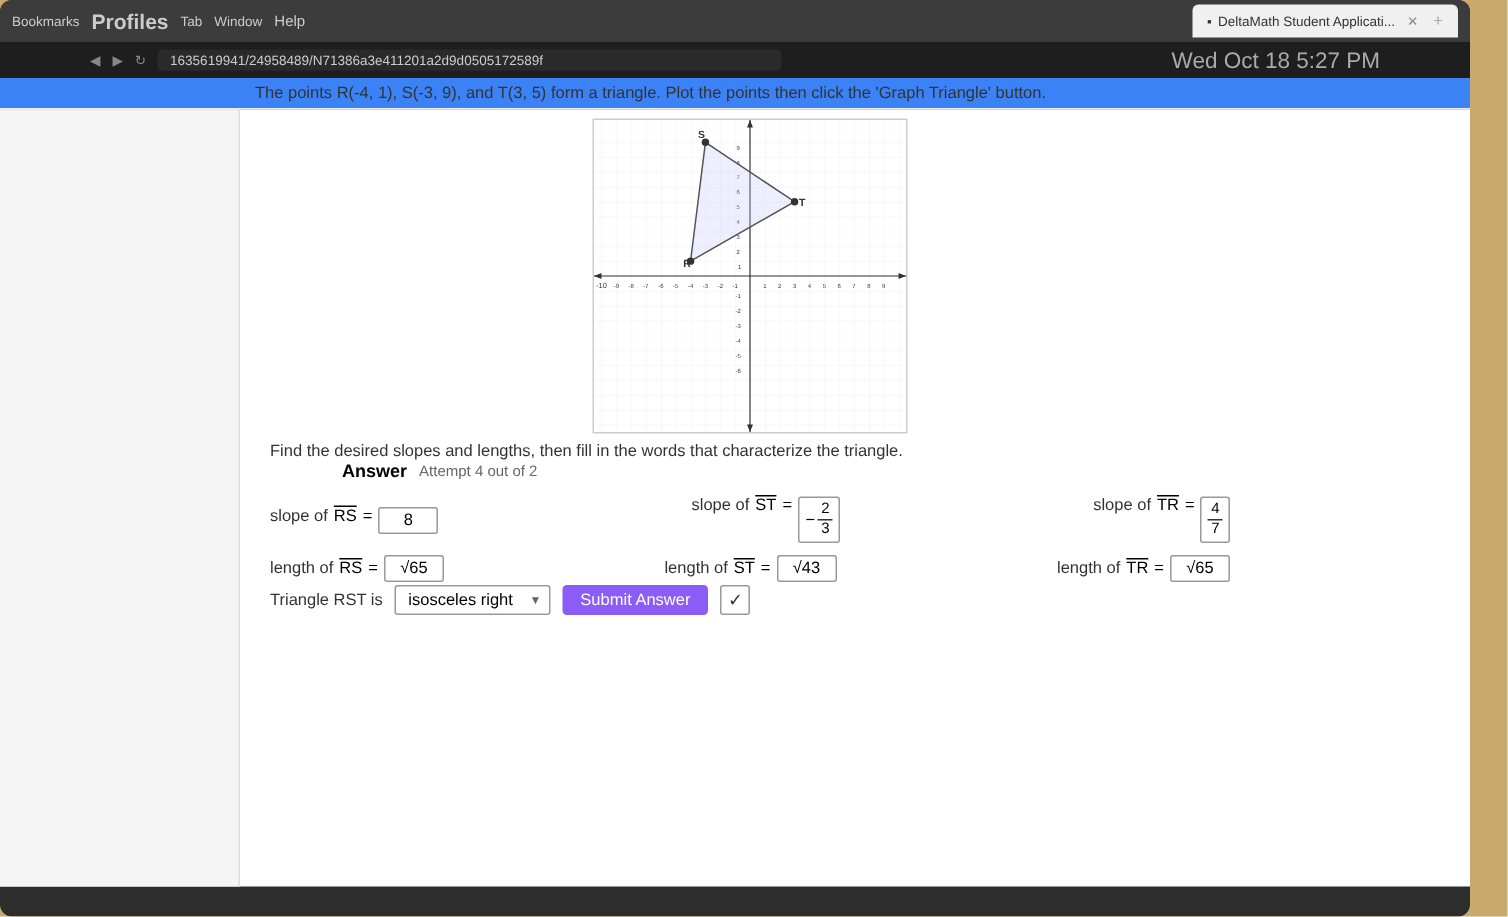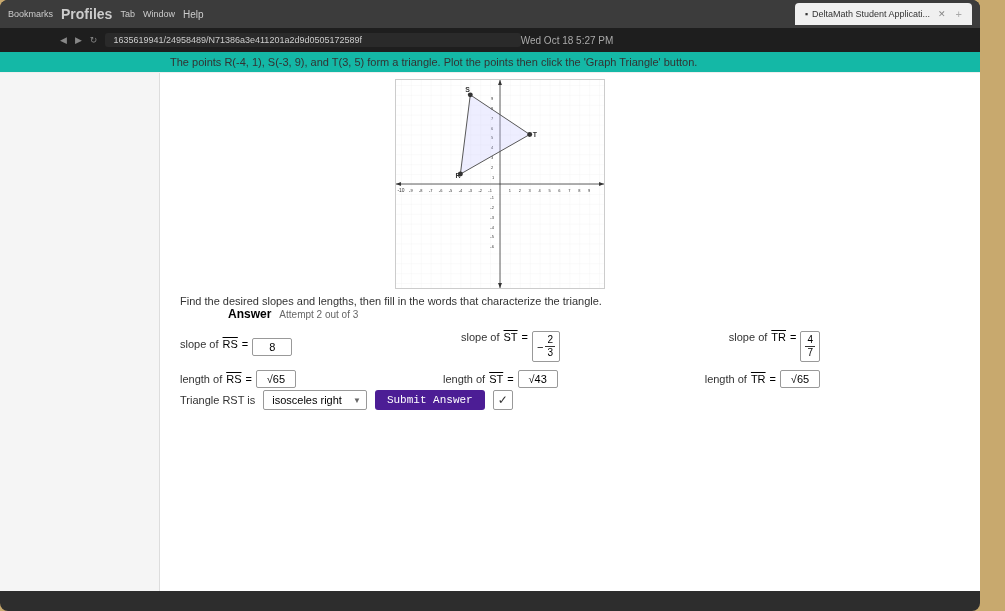--- a/index.html
+++ b/index.html
@@ -67,21 +67,21 @@
     
     .page-content {
       background: white;
       height: calc(611px - 72px);
       overflow: hidden;
       position: relative;
     }
 
     
     .top-instruction {
-      background: #14b8a6;
+      background: #3b82f6;
       padding: 4px 170px;
       font-size: 11px;
       color: #333;
       border-bottom: 1px solid #eee;
     }
 
     .main-area {
       display: flex;
       height: 100%;
     }
@@ -194,28 +194,27 @@
       align-items: center;
       gap: 8px;
     }
 
     .triangle-label {
       font-size: 11px;
       color: #333;
     }
 
     .submit-btn {
-      background: #4c1d95;
+      background: #8b5cf6;
       color: white;
       border: none;
       border-radius: 3px;
       padding: 4px 12px;
       font-size: 11px;
       cursor: pointer;
-      font-family: Liberation Mono, monospace;
     }
 
     .check-box {
       border: 1px solid #999;
       border-radius: 2px;
       width: 20px;
       height: 20px;
       display: flex;
       align-items: center;
       justify-content: center;
@@ -247,21 +246,21 @@
       <span style="font-size:9px;color:#888;margin-left:4px;">✕</span>
       <span style="font-size:11px;color:#aaa;margin-left:6px;">+</span>
     </div>
   </div>
 
   <div class="browser-urlbar">
     <span style="font-size:9px;color:#888;margin-right:8px;">◀</span>
     <span style="font-size:9px;color:#888;margin-right:8px;">▶</span>
     <span style="font-size:9px;color:#888;margin-right:8px;">↻</span>
     <div class="url-input">1635619941/24958489/N71386a3e411201a2d9d0505172589f</div>
-    <div style="flex:1;font-size:10px;color:#aaa;">Wed Oct 18  5:27 PM</div>
+    <div style="flex:1;text-align:right;font-size:15px;color:#aaa;">Wed Oct 18  5:27 PM</div>
   </div>
 
   <div class="page-content">
 
     <div class="top-instruction">
       <span>The points R(-4, 1), S(-3, 9), and T(3, 5) form a triangle. Plot the points then click the 'Graph Triangle' button.</span>
     </div>
 
     <div class="main-area">
 
@@ -333,21 +332,21 @@
             <text x="-35" y="-93" font-size="7" fill="#333" font-weight="bold">S</text>
             <text x="33" y="-47" font-size="7" fill="#333" font-weight="bold">T</text>
           </svg>
         </div>
 
         <div class="find-section">Find the desired slopes and lengths, then fill in the words that characterize the triangle.</div>
 
         <div class="answer-section">
           <div class="answer-header">
             <span class="answer-label">Answer</span>
-            <span class="attempt-label">Attempt 2 out of 3</span>
+            <span class="attempt-label">Attempt 4 out of 2</span>
           </div>
 
           <div class="slopes-row">
 
             <div class="slope-item">
               <span class="slope-label">slope of</span>
               <span style="font-size:11px;text-decoration:overline;">RS</span>
               <span style="font-size:11px;">=</span>
               <div class="input-box">8</div>
             </div>

